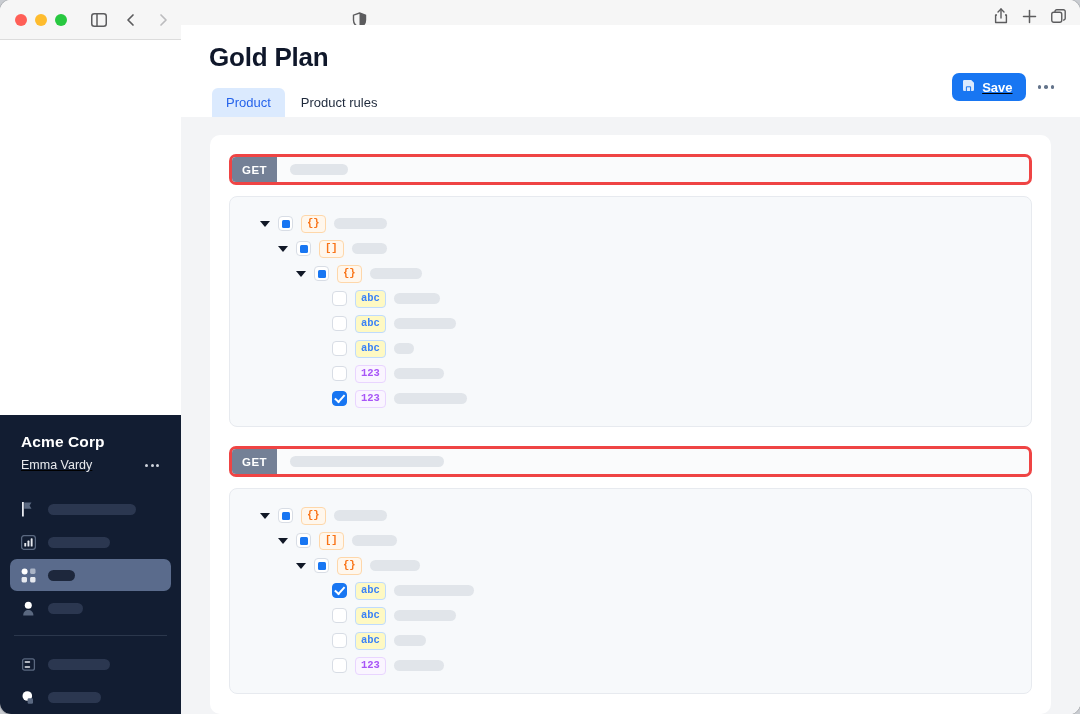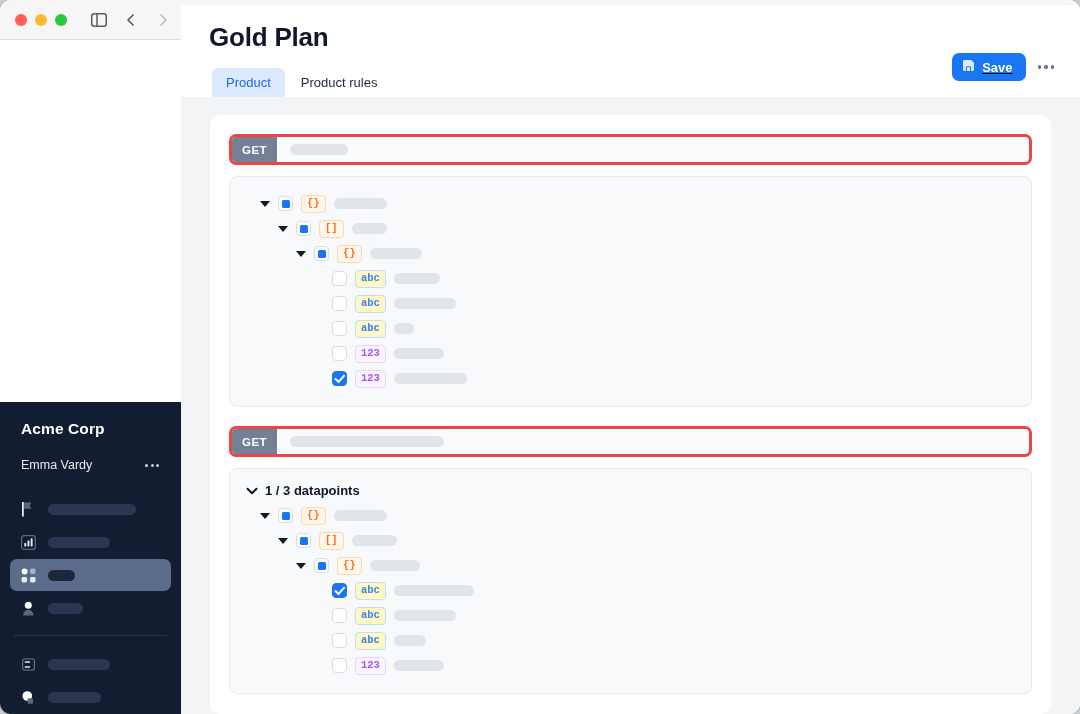--- a/index.html
+++ b/index.html
@@ -71,21 +71,21 @@
     background: #121d32;
     padding: 16px 10px 0 10px;
     position: relative;
   }
   .org-name {
     color: #ffffff; font-size: 15.5px; font-weight: bold;
     padding: 2px 0 0 11px; letter-spacing: .1px;
   }
   .org-row {
     display: flex; align-items: center; justify-content: space-between;
-    padding: 2px 8px 0 11px; margin-top: 18px;
+    padding: 2px 8px 0 11px; margin-top: 5px; text-decoration: underline;
   }
   .org-user { color: #e8eaee; font-size: 12.5px; }
   .dots-btn { display: flex; gap: 2.5px; padding: 4px; cursor: pointer; }
   .dots-btn i { width: 3px; height: 3px; border-radius: 50%; background: #cfd4dd; display: block; }
 
   .nav { margin-top: 21px; }
   .nav-item {
     display: flex; align-items: center; gap: 11px;
     height: 32px; border-radius: 7px;
     padding: 0 10px; margin-bottom: 1px;
@@ -450,28 +450,20 @@
           </div>
 
           <div class="endpoint" style="margin-top:19px">
             <div class="method">GET</div>
             <div class="path-wrap">
               <span class="path-skel" style="width:154px"></span>
             </div>
           </div>
 
           <div class="dp-panel">
-            <div class="dp-header">
-              <span class="chev">
-                <svg width="12" height="8" viewBox="0 0 12 8">
-                    <polyline points="1.5,1.8 6,6.2 10.5,1.8" fill="none" stroke="currentColor" stroke-width="2" stroke-linecap="round" stroke-linejoin="round"></polyline>
-                  </svg>
-              </span>
-              <span>1 / 3 datapoints</span>
-            </div>
 
             <div>
               <div class="tree-row" style="padding-left:14px">
                 <span class="caret"></span>
                 <span class="cb indet"></span>
                 <span class="badge b-obj">{}</span>
                 <span class="row-skel" style="width:53px"></span>
               </div>
               <div class="tree-row" style="padding-left:32px">
                 <span class="caret"></span>

